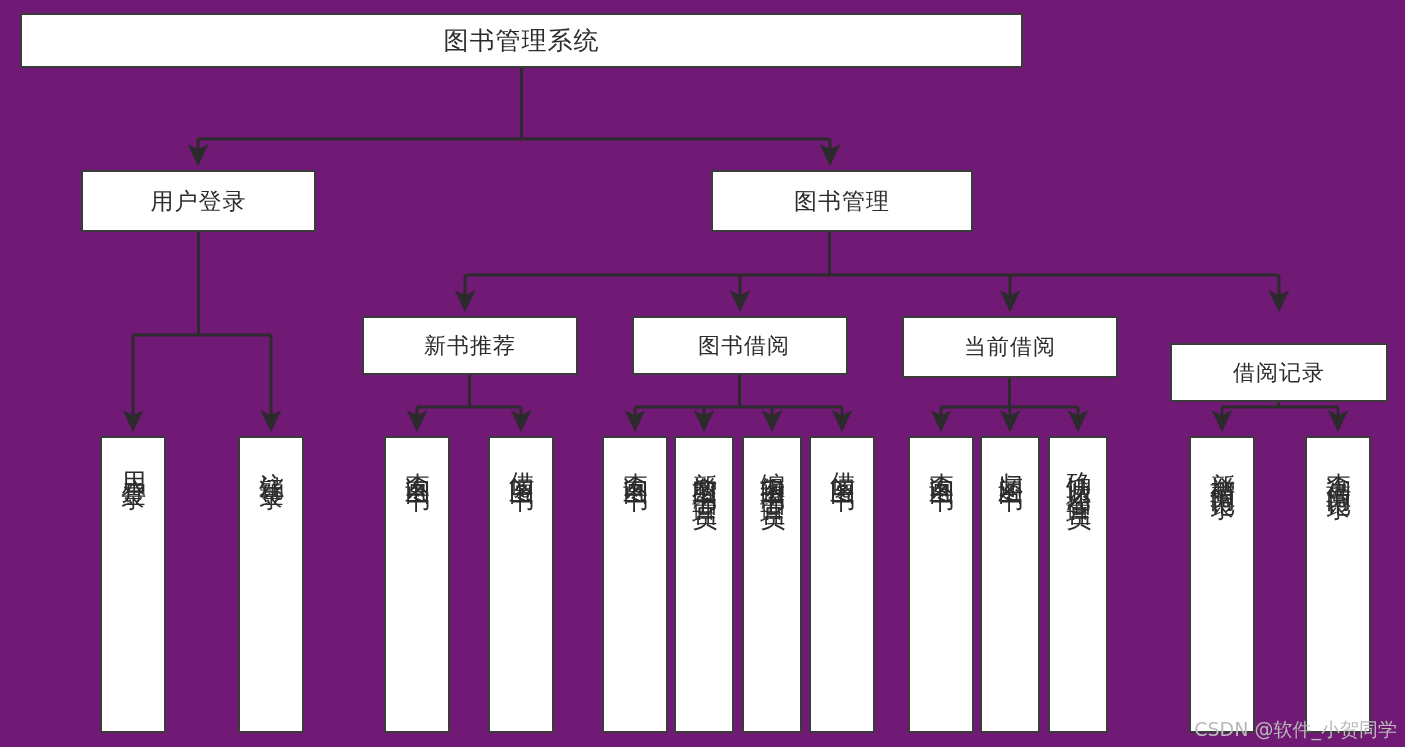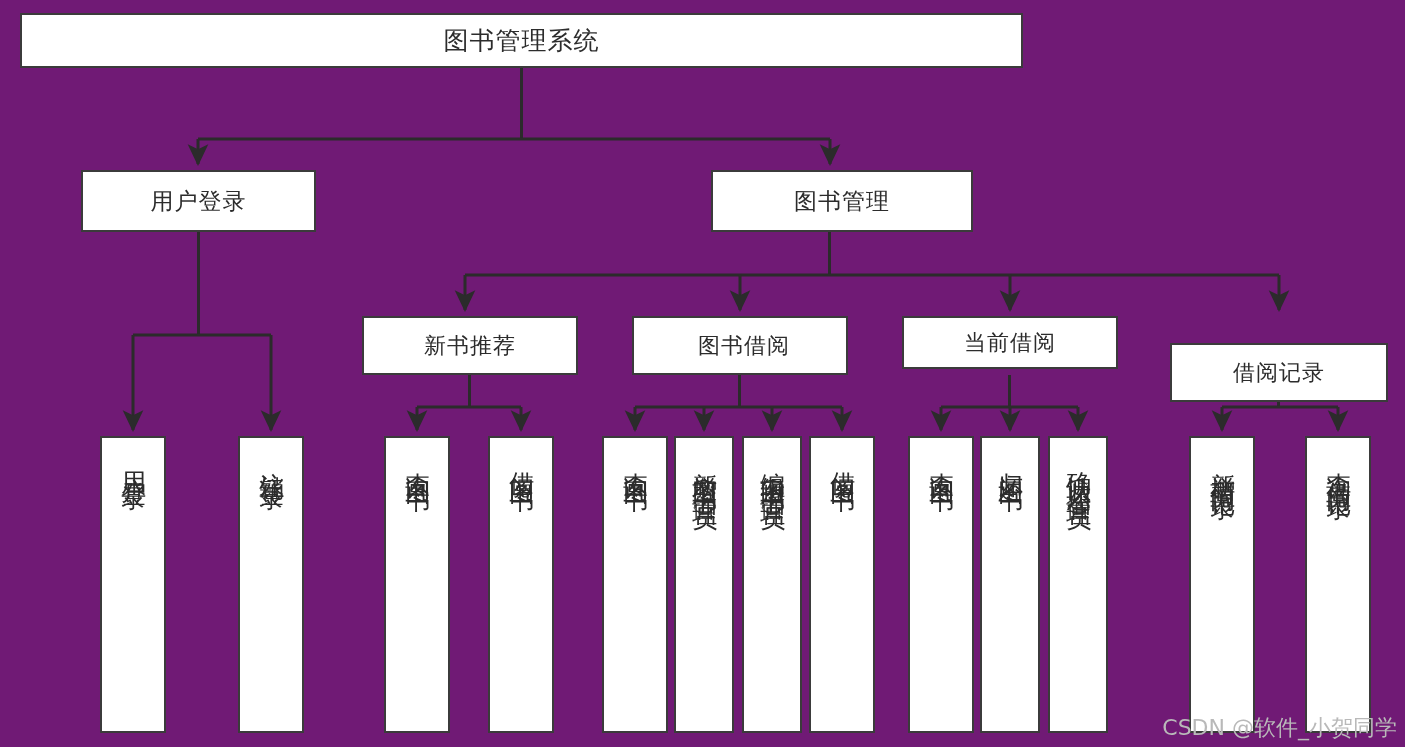--- a/index.html
+++ b/index.html
@@ -58,21 +58,21 @@
     writing-mode: vertical-rl;
     text-orientation: upright;
     letter-spacing: 5px;
     line-height: 1.05;
     white-space: nowrap;
   }
   #watermark {
     position: absolute;
     right: 8px;
     bottom: 4px;
-    font-size: 22px;
+    font-size: 19px;
     color: #b9b9b9;
     z-index: 5;
     white-space: nowrap;
     font-family: "DejaVu Sans", "Liberation Sans", sans-serif;
   }
 </style>
 </head>
 <body>
 
 <div id="canvas">
@@ -141,21 +141,21 @@
   </div>
 
   <div class="node lvl3" style="left:362px; top:316px; width:216px; height:59px;">
     <span>新书推荐</span>
   </div>
 
   <div class="node lvl3" style="left:632px; top:316px; width:216px; height:59px;padding-left:8px;">
     <span>图书借阅</span>
   </div>
 
-  <div class="node lvl3" style="left:902px; top:316px; width:216px; height:53px;">
+  <div class="node lvl3" style="left:902px; top:316px; width:216px; height:62px;">
     <span>当前借阅</span>
   </div>
 
   <div class="node lvl3" style="left:1170px; top:316px; width:218px; height:59px;margin-top:27px;">
     <span>借阅记录</span>
   </div>
 
   <div class="node leaf" style="left:100px; top:436px; width:66px; height:297px;">
     <span class="vtext">用户登录</span>
   </div>

